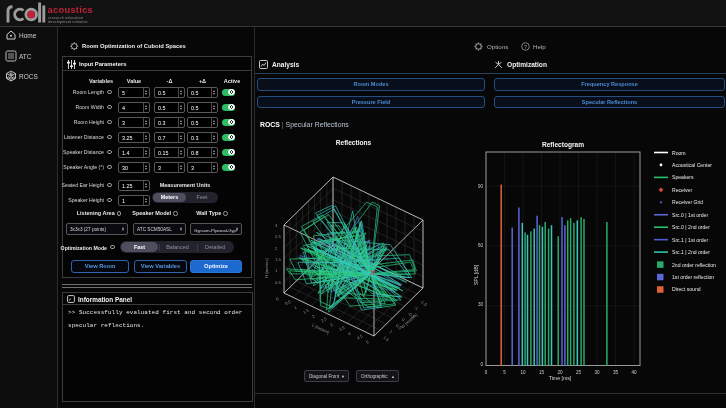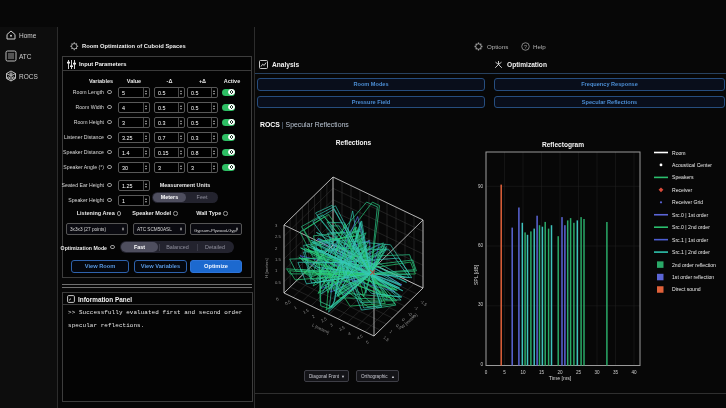--- a/index.html
+++ b/index.html
@@ -49,20 +49,35 @@
 .blue-btn { position:absolute; height:12.5px; background:#090e1b; border:1px solid #264d7e; border-radius:3px;
   color:#4b8cd2; font-weight:bold; font-size:5.6px; text-align:center; line-height:11px; }
 .shead { position:absolute; color:#f0f0f0; font-weight:bold; font-size:6.6px; }
 .t3 { font-size:4.2px; fill:#8f8f8f; font-family:"Liberation Sans",sans-serif; }
 .tk { font-size:4.6px; fill:#cfcfcf; font-family:"Liberation Sans",sans-serif; }
 .lg { font-size:5.1px; fill:#eaeaea; font-family:"Liberation Sans",sans-serif; }
 .ax { font-size:5.2px; fill:#d8d8d8; font-family:"Liberation Sans",sans-serif; }
 </style></head><body>
 <div id="app">
 
+<div class="abs" id="hdr">
+  <svg class="abs" style="left:0;top:0" width="130" height="26" viewBox="0 0 130 26">
+    <g fill="none" stroke="#9c9c9c" stroke-width="2.9">
+      <path d="M8 22.5 L8 11 Q8 6.8 12.5 6.8"></path>
+      <path d="M23.5 10.5 A5.3 5.3 0 1 0 23.5 18.5"></path>
+      <circle cx="31.2" cy="14.5" r="5.3"></circle>
+      <path d="M39.6 2.5 L39.6 22.5"></path>
+      <path d="M43.8 5.5 L43.8 22.5"></path>
+    </g>
+    <circle cx="31.2" cy="14.5" r="3.7" fill="#c4203a"></circle>
+    <text x="47.5" y="13" font-family="Liberation Sans,sans-serif" font-size="9.3" font-weight="bold" fill="#bf2338" letter-spacing="0.3">acoustics</text>
+    <text x="48" y="18.6" font-family="Liberation Sans,sans-serif" font-size="3.7" fill="#8f8f8f" letter-spacing="0.2">research education</text>
+    <text x="48" y="23.2" font-family="Liberation Sans,sans-serif" font-size="3.7" fill="#8f8f8f" letter-spacing="0.2">development initiative</text>
+  </svg>
+</div>
 
 <div class="abs" id="sb">
   <div class="sbitem" style="top:0px">
     <svg width="12" height="12" viewBox="0 0 12 12" fill="none" stroke="#cfcfcf" stroke-width="1">
       <path d="M2 5.5 L6 2 L10 5.5 L10 10 L2 10 Z"></path>
           <circle cx="6" cy="6.8" r="1" fill="#cfcfcf" stroke="none"></circle>
         </svg>
     <span>Home</span>
   </div>
   <div class="sbitem" style="top:20.5px">

